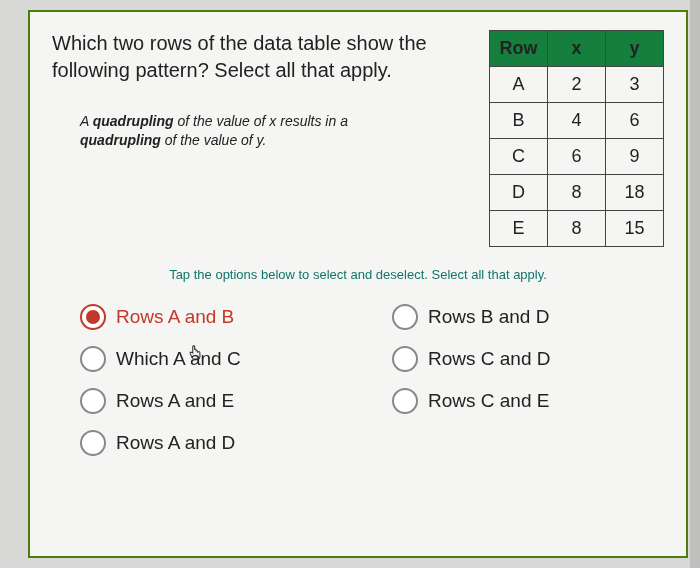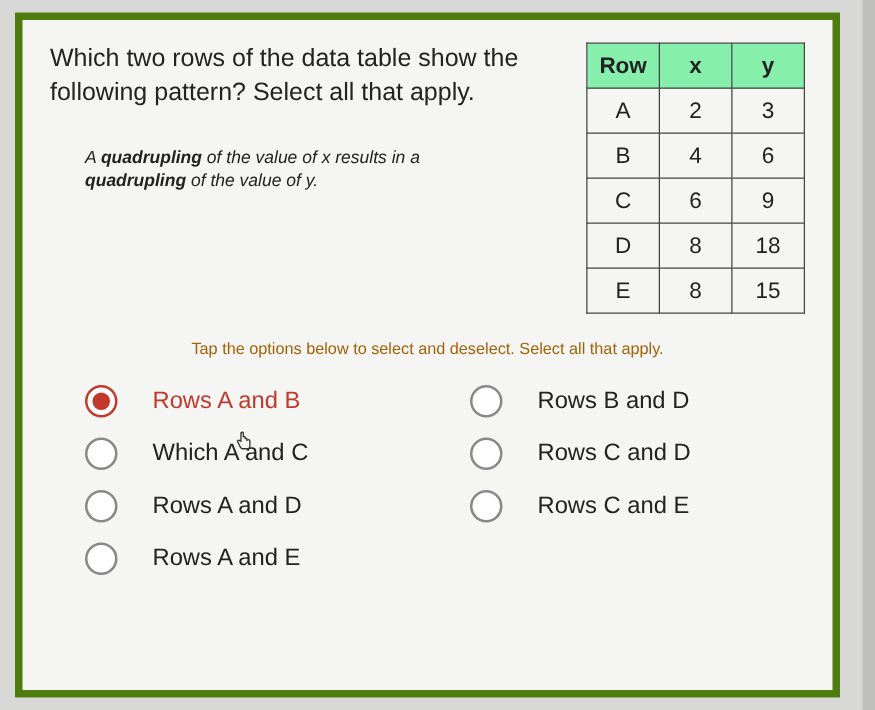--- a/index.html
+++ b/index.html
@@ -8,26 +8,26 @@
     padding: 0;
     width: 700px;
     height: 568px;
     background: #d8d8d6;
     font-family: Arial, Helvetica, sans-serif;
     position: relative;
     overflow: hidden;
   }
   .card {
     position: absolute;
-    left: 12px;
+    left: 28px;
     top: 10px;
     width: 660px;
     height: 548px;
     background: #f5f5f3;
-    border: 6px solid #4d7c0f;
+    border: 2px solid #4d7c0f;
     padding: 18px 22px 10px 22px;
   }
   .top {
     display: flex;
     gap: 20px;
   }
   .question-block {
     flex: 1;
     font-size: 20px;
     color: #222;
@@ -48,38 +48,38 @@
     font-size: 18px;
     color: #222;
   }
   .data-table th, .data-table td {
     border: 1px solid #444;
     text-align: center;
     width: 58px;
     height: 36px;
     font-weight: normal;
   }
-  .data-table th { font-weight: bold; background: #86efac; }
+  .data-table th { font-weight: bold; background: #15803d; }
   .hint {
     text-align: center;
     font-size: 13px;
-    color: #a16207;
+    color: #0f766e;
     margin-top: 20px;
     margin-bottom: 14px;
   }
   .options {
     display: flex;
     gap: 40px;
     padding-left: 28px;
   }
   .col { flex: 1; }
   .opt {
     display: flex;
     align-items: center;
-    gap: 28px;
+    gap: 10px;
     height: 42px;
     font-size: 19px;
     color: #222;
     cursor: pointer;
   }
   .opt.selected .lbl { color: #c0392b; }
   .radio {
     width: 26px;
     height: 26px;
     border: 2px solid #888;
@@ -172,25 +172,25 @@
             <span class="dot"></span>
           </span>
           <span class="lbl">Rows A and B</span>
         </div>
         <div class="opt">
           <span class="radio"></span>
           <span class="lbl">Which A and C</span>
         </div>
         <div class="opt">
           <span class="radio"></span>
+          <span class="lbl">Rows A and E</span>
+        </div>
+        <div class="opt">
+          <span class="radio"></span>
           <span class="lbl">Rows A and D</span>
-        </div>
-        <div class="opt">
-          <span class="radio"></span>
-          <span class="lbl">Rows A and E</span>
         </div>
       </div>
     <div class="col">
         <div class="opt">
           <span class="radio"></span>
           <span class="lbl">Rows B and D</span>
         </div>
         <div class="opt">
           <span class="radio"></span>
           <span class="lbl">Rows C and D</span>

